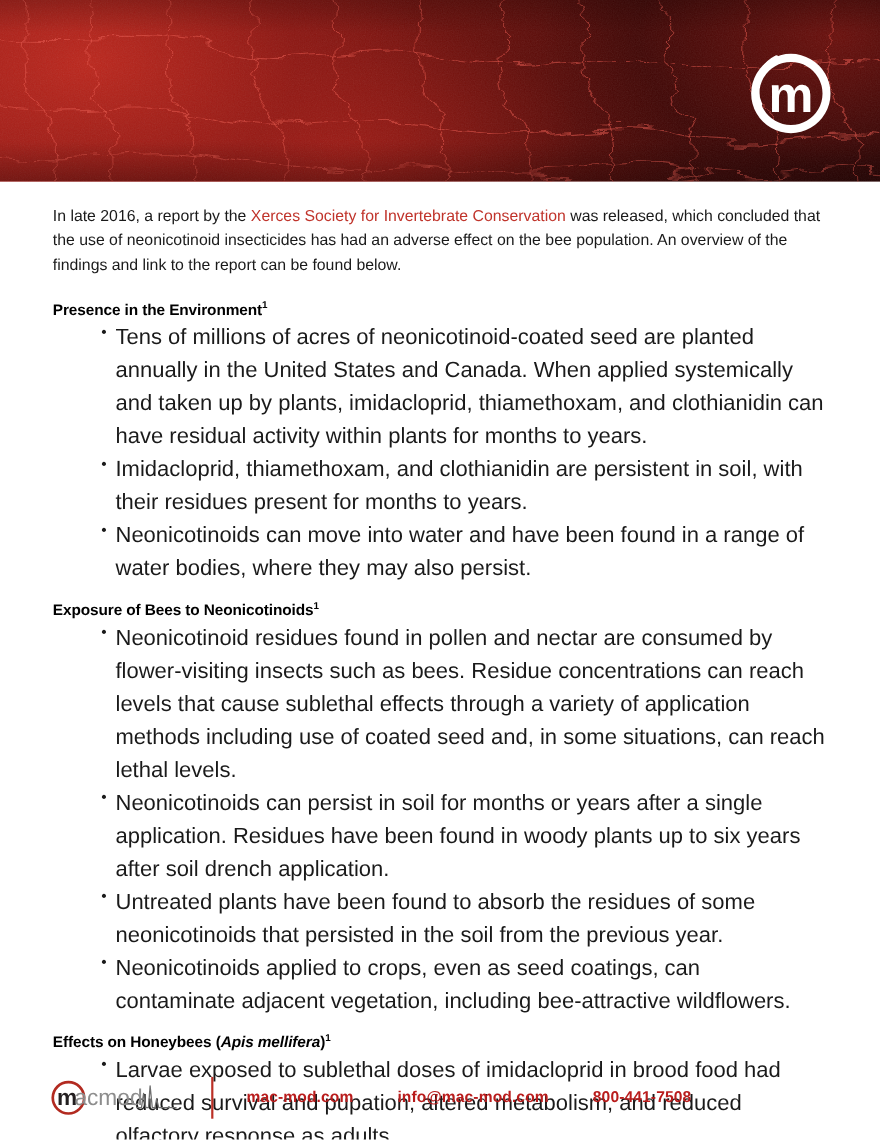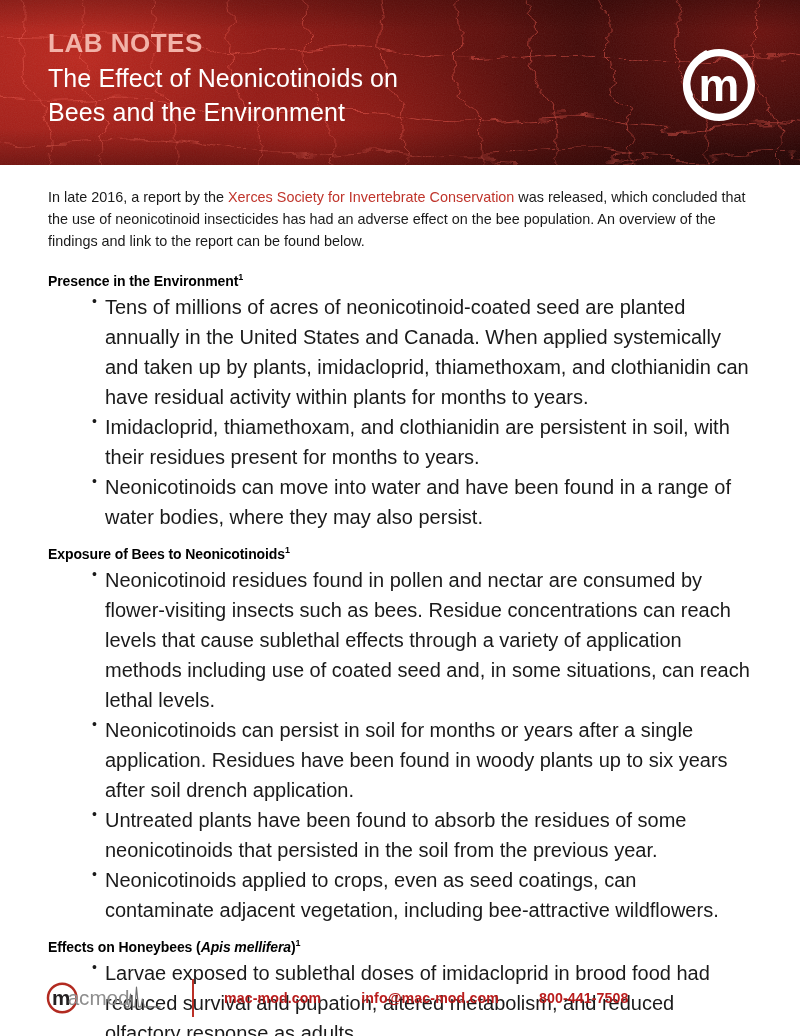--- a/index.html
+++ b/index.html
@@ -197,27 +197,20 @@
       <path d="M750,-10 C766,34 740,68 770,104 C790,133 772,156 784,180"></path>
       <path d="M-10,30 C60,42 130,22 200,44 C275,66 340,30 410,52 C480,72 550,40 620,58 C690,74 760,48 812,62"></path>
       <path d="M-10,95 C60,110 130,86 200,108 C275,130 340,96 410,116 C480,134 550,104 620,122 C690,138 760,112 812,126"></path>
       <path d="M-10,140 C70,152 140,128 215,148 C290,166 355,136 425,154 C500,170 565,142 640,158 C700,170 760,148 812,158"></path>
     </g>
     <rect x="0" y="0" width="800" height="165" filter="url(#grain)" opacity="0.5"></rect>
   </svg>
 
   <div class="hdr-vignette"></div>
 
-  <div class="hdr-text">
-    <div class="lab-notes">LAB NOTES</div>
-    <div class="hdr-title">
-      <span>The Effect of Neonicotinoids on</span><br>
-      <span>Bees and the Environment</span>
-    </div>
-  </div>
 
   <svg class="hdr-logo" viewBox="0 0 100 100">
     <path d="M50 6 A44 44 0 1 1 49.9 6 Z M50 15 A35 35 0 1 0 50.1 15 Z" fill="#ffffff" fill-rule="evenodd"></path>
     <path d="M50 6 A44 44 0 0 1 94 50 A44 44 0 0 1 50 94 A44 44 0 0 1 6 50 A44 44 0 0 1 50 6 Z" fill="none" stroke="#ffffff" stroke-width="0"></path>
     <path d="M16 62 A40 40 0 0 1 34 10" fill="none" stroke="#ffffff" stroke-width="4.5" stroke-linecap="round"></path>
     <text x="50" y="70" font-family="'Liberation Sans', sans-serif" font-size="56" font-weight="bold" text-anchor="middle" fill="#ffffff">m</text>
     <circle cx="50" cy="50" r="39" fill="none" stroke="#ffffff" stroke-width="0"></circle>
   </svg>
 </div>
 

